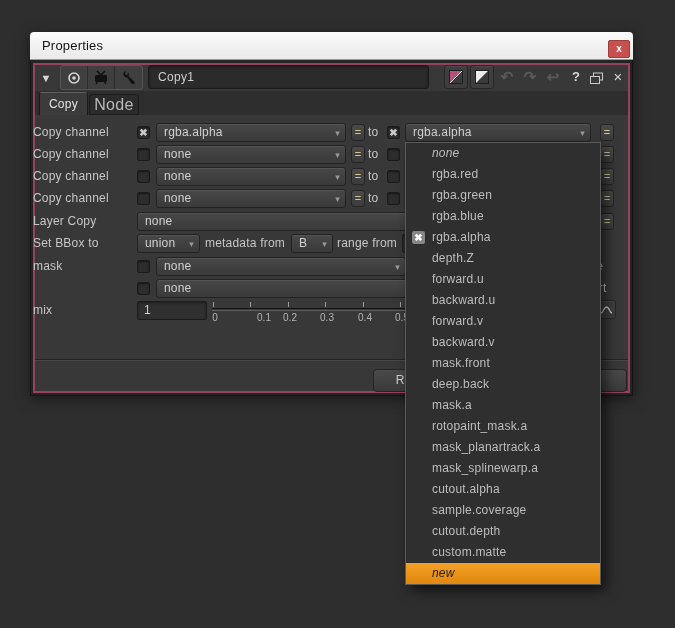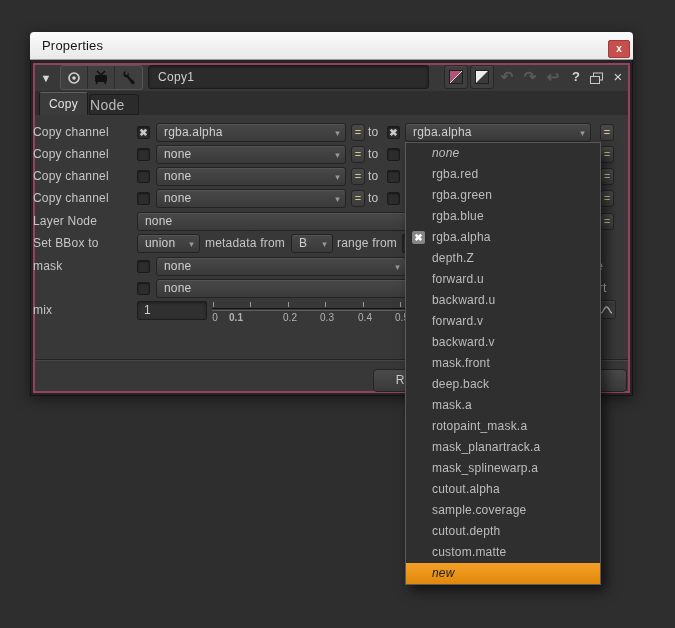--- a/index.html
+++ b/index.html
@@ -11,21 +11,21 @@
   
   .win { background:#242424; border:1px solid #141414; border-radius:5px 5px 0 0; box-shadow:0 3px 14px rgba(0,0,0,.5); }
   .titlebar { background:linear-gradient(#fbfbfb,#e9e9e9); border-bottom:1px solid #9a9a9a; border-radius:4px 4px 0 0; }
   .title { font-size:13px; color:#141414; line-height:28px; padding-left:12px; letter-spacing:.2px; }
   .winclose { background:#c5504e; border:1px solid #9e3d3c; border-radius:2px; color:#fff; font-size:10px; font-weight:bold; text-align:center; line-height:16px; }
 
   
   .panel { border:2px solid #96415f; background:#383838; }
   .tabstrip { background:#2e2e2e; }
   .tab-active { background:#3b3b3b; border:1px solid #191919; border-top:1px solid #606060; border-bottom:none; border-radius:3px 3px 0 0; color:#e2e2e2; font-size:12px; text-align:center; line-height:22px; letter-spacing:.3px; }
-  .tab { background:#2b2b2b; border:1px solid #1c1c1c; border-radius:3px 3px 0 0; color:#b9b9b9; font-size:14px; line-height:20px; letter-spacing:.3px; }
+  .tab { background:#2b2b2b; border:1px solid #1c1c1c; border-radius:3px 3px 0 0; color:#b9b9b9; font-size:16px; text-align:center; line-height:20px; letter-spacing:.3px; }
 
   
   .hbtn { background:#3e3e3e; border:1px solid #272727; border-radius:3px; box-shadow:inset 0 1px 0 rgba(255,255,255,.06); }
   .hgroup { background:#3f3f3f; border:1px solid #555; border-radius:3px; display:flex; }
   .hgroup > span { width:27px; display:flex; align-items:center; justify-content:center; border-right:1px solid #2c2c2c; }
   .hgroup > span:last-child { border-right:none; }
   .namefield { background:#2b2b2b; border:1px solid #1b1b1b; border-radius:3px; color:#cfcfcf; font-size:12px; line-height:22px; padding-left:9px; letter-spacing:.3px; box-shadow:inset 0 1px 3px rgba(0,0,0,.45); }
   .gicon { color:#5a5a5a; font-size:15px; line-height:22px; text-align:center; font-weight:bold; }
   .wicon { color:#d6d6d6; font-size:13px; line-height:22px; text-align:center; }
 
@@ -136,21 +136,21 @@
   <div class="abs eq" style="left:600px;top:168px;">=</div>
 
   <div class="abs lbl" style="left:33px;top:189px;width:97px;">Copy channel</div>
   <div class="abs cb" style="left:137px;top:192px;"></div>
   <div class="abs combo" style="left:156px;top:189px;width:190px;"><span>none</span><span class="arw">▾</span></div>
   <div class="abs eq" style="left:351px;top:190px;">=</div>
   <div class="abs ilbl" style="left:368px;top:189px;">to</div>
   <div class="abs cb" style="left:387px;top:192px;"></div>
   <div class="abs eq" style="left:600px;top:190px;">=</div>
 
-  <div class="abs lbl" style="left:33px;top:212px;width:97px;">Layer Node</div>
+  <div class="abs lbl" style="left:33px;top:212px;width:97px;">Layer Copy</div>
   <div class="abs combo" style="left:137px;top:212px;width:455px;"><span>none</span><span class="arw">▾</span></div>
   <div class="abs eq" style="left:600px;top:213px;">=</div>
 
   <div class="abs lbl" style="left:33px;top:234px;width:97px;">Set BBox to</div>
   <div class="abs combo" style="left:137px;top:234px;width:63px;"><span>union</span><span class="arw">▾</span></div>
   <div class="abs ilbl" style="left:205px;top:234px;">metadata from</div>
   <div class="abs combo" style="left:291px;top:234px;width:42px;"><span>B</span><span class="arw">▾</span></div>
   <div class="abs ilbl" style="left:337px;top:234px;">range from</div>
   <div class="abs field" style="left:402px;top:234px;width:190px;"></div>
 
@@ -177,21 +177,21 @@
   <span class="abs tickmark" style="left:288px;top:302px;"></span>
   <span class="abs tickmark" style="left:325px;top:302px;"></span>
   <span class="abs tickmark" style="left:363px;top:302px;"></span>
   <span class="abs tickmark" style="left:400px;top:302px;"></span>
   <span class="abs tickmark" style="left:438px;top:302px;"></span>
   <span class="abs tickmark" style="left:475px;top:302px;"></span>
   <span class="abs tickmark" style="left:513px;top:302px;"></span>
   <span class="abs tickmark" style="left:550px;top:302px;"></span>
   <span class="abs tickmark" style="left:588px;top:302px;"></span>
   <span class="abs ticklabel" style="left:215px;top:312px;">0</span>
-  <span class="abs ticklabel" style="left:236px;top:312px;font-weight:bold;">0.1</span>
+  <span class="abs ticklabel" style="left:264px;top:312px;">0.1</span>
   <span class="abs ticklabel" style="left:290px;top:312px;">0.2</span>
   <span class="abs ticklabel" style="left:327px;top:312px;">0.3</span>
   <span class="abs ticklabel" style="left:365px;top:312px;text-align:center;">0.4</span>
   <span class="abs ticklabel" style="left:402px;top:312px;">0.5</span>
   <span class="abs ticklabel" style="left:440px;top:312px;">0.6</span>
   <span class="abs ticklabel" style="left:477px;top:312px;">0.7</span>
   <span class="abs ticklabel" style="left:515px;top:312px;">0.8</span>
   <span class="abs ticklabel" style="left:552px;top:312px;">0.9</span>
   <span class="abs ticklabel" style="left:590px;top:312px;">1</span>
   <div class="abs hbtn" style="left:597px;top:300px;width:19px;height:19px;display:flex;align-items:center;justify-content:center;">

